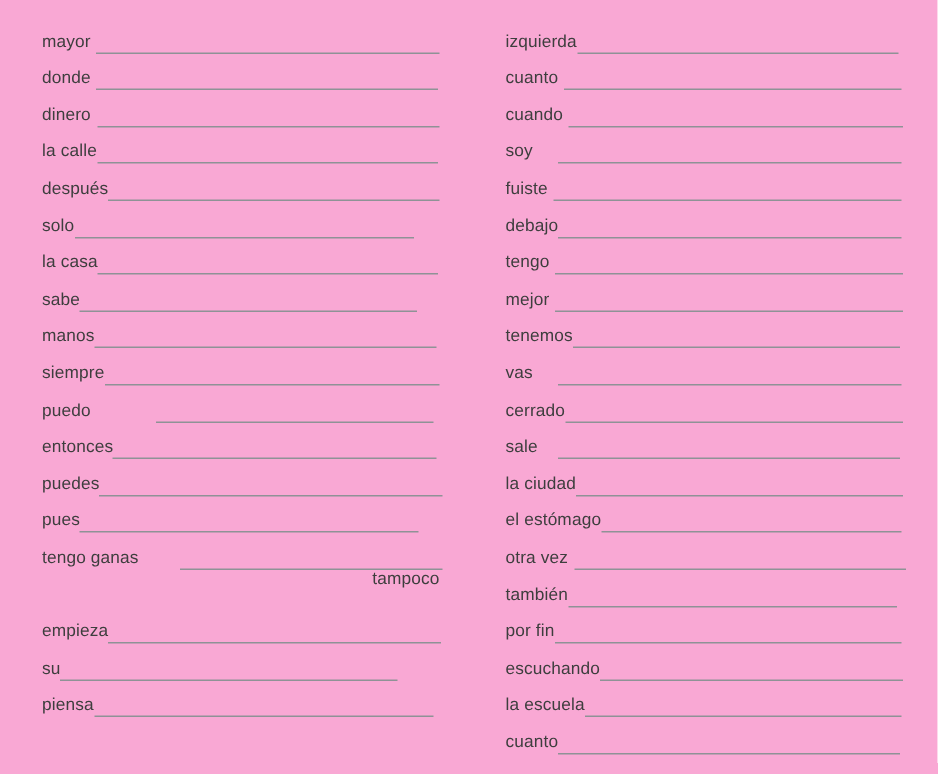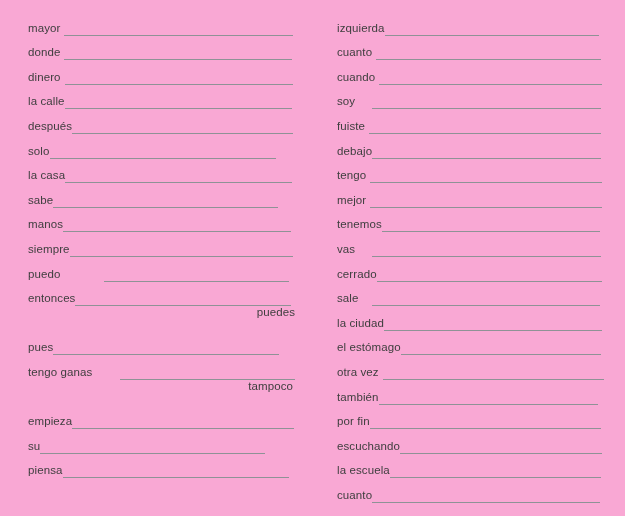--- a/index.html
+++ b/index.html
@@ -92,21 +92,21 @@
         <span class="blank" style="border-bottom-color: rgb(143, 146, 150);"></span>
       </div>
       <div class="row" style="width: 261px; gap: 44px;">
         <span class="word" style="color: rgb(62, 62, 62);">puedo</span>
         <span class="blank" style="border-bottom-color: rgb(143, 146, 150);"></span>
       </div>
       <div class="row" style="width: 263px;">
         <span class="word" style="color: rgb(62, 62, 62);">entonces</span>
         <span class="blank" style="border-bottom-color: rgb(143, 146, 150);"></span>
       </div>
-      <div class="row" style="width: 267px; flex-direction: column;">
+      <div class="row" style="width: 267px;">
         <span class="word" style="color: rgb(62, 62, 62);">puedes</span>
         <span class="blank" style="border-bottom-color: rgb(143, 146, 150);"></span>
       </div>
       <div class="row" style="width: 251px;">
         <span class="word" style="color: rgb(62, 62, 62);">pues</span>
         <span class="blank" style="border-bottom-color: rgb(143, 146, 150);"></span>
       </div>
       <div class="row" style="width: 267px; gap: 28px;">
         <span class="word" style="color: rgb(62, 62, 62);">tengo ganas</span>
         <span class="blank" style="border-bottom-color: rgb(143, 146, 150);"></span>

